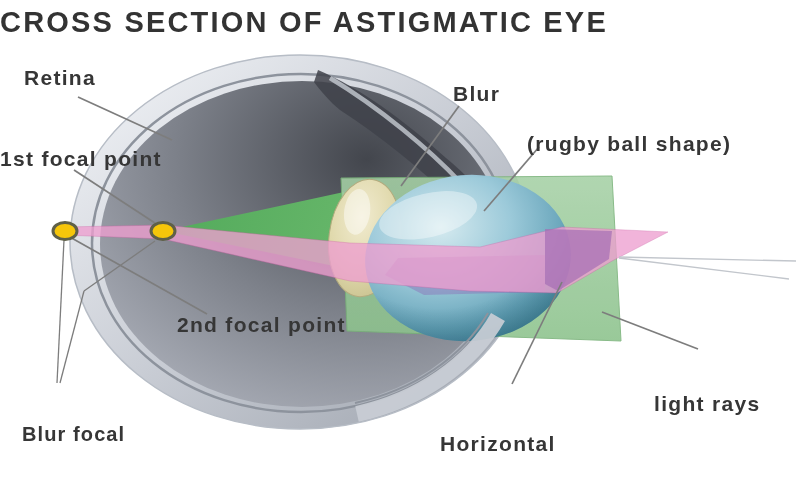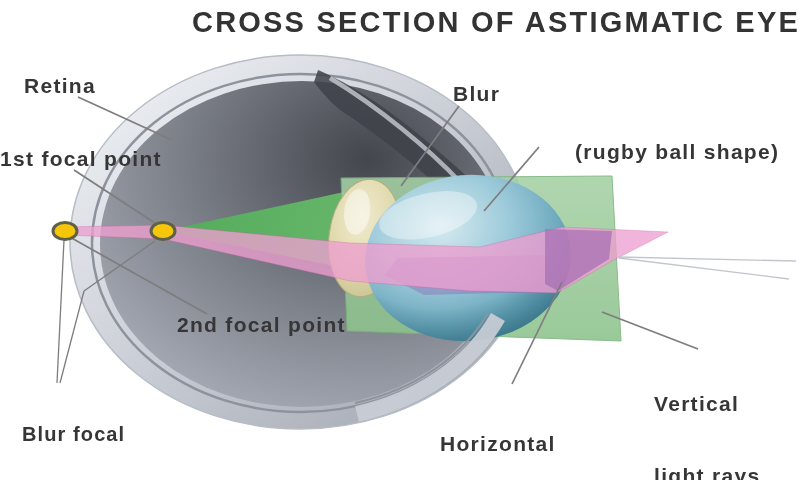--- a/index.html
+++ b/index.html
@@ -2,21 +2,21 @@
 <html><head>
 <meta charset="utf-8">
 <style>
   html,body{margin:0;padding:0;background:#fff;}
   .stage{
     position:relative;width:800px;height:480px;background:#ffffff;
     font-family:"Liberation Sans", sans-serif;overflow:hidden;
   }
   .art{position:absolute;left:0;top:0;}
   .title{
-    position:absolute;top:6px;left:0;width:800px;text-align:right;
+    position:absolute;top:6px;left:0;width:800px;text-align:left;
     font-size:29px;font-weight:bold;letter-spacing:2.2px;color:#333333;
   }
   .label{
     position:absolute;font-weight:bold;color:#363636;white-space:pre;
     font-size:21px;letter-spacing:1.3px;line-height:24px;
   }
   .label.small{font-size:20px;letter-spacing:1.1px;line-height:23px;}
 </style>
 </head>
 <body>
@@ -106,36 +106,35 @@
       <line x1="60" y1="383" x2="84" y2="291" stroke-width="1.3"></line>
       <line x1="84" y1="291" x2="155" y2="241" stroke-width="1.3"></line>
     </g>
 
     <ellipse cx="65" cy="231" rx="12" ry="8.5" fill="#f6c60a" stroke="#5f6048" stroke-width="3"></ellipse>
     <ellipse cx="163" cy="231" rx="12" ry="8.5" fill="#f6c60a" stroke="#5f6048" stroke-width="3"></ellipse>
   </svg>
 
   <div class="title">CROSS SECTION OF ASTIGMATIC EYE</div>
 
-  <div class="label" style="left:24px;top:66px;margin-top:8px;">Retina</div>
+  <div class="label" style="left:24px;top:66px;">Retina</div>
   <div class="label" style="left:0;top:147px;">1st focal point</div>
   <div class="label" style="left:453px;top:82px;">Blur</div>
-  <div class="label" style="left:527px;top:140px;margin-left:48px;">(rugby ball shape)</div>
+  <div class="label" style="left:527px;top:132px;">(rugby ball shape)</div>
   <div class="label" style="left:177px;top:313px;">2nd focal point</div>
 
   <div class="label small" style="left:22px;top:377px;">
     <div>Blur focal</div>
     
     
     
   </div>
 
   <div class="label" style="left:440px;top:384px;">
     <div>Horizontal</div>
     
   </div>
 
   <div class="label" style="left:654px;top:344px;">
-    <div>Vertical</div>
     <div>light rays</div>
   </div>
 
 </div>
 
 </body></html>

